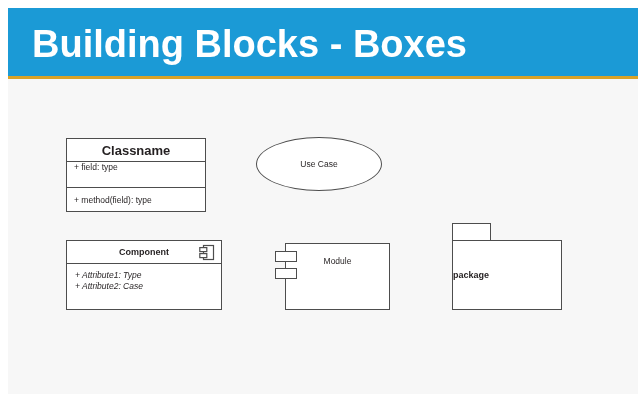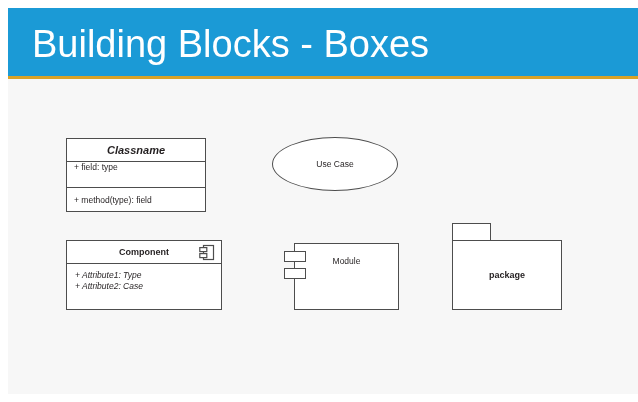--- a/index.html
+++ b/index.html
@@ -35,21 +35,21 @@
     height: 3px;
     background: #d9a227;
   }
   #slide-title {
     position: absolute;
     left: 32px;
     top: 22px;
     font-size: 38px;
     line-height: 44px;
     color: #ffffff;
-    font-weight: normal;
+    font-weight: bold;
     letter-spacing: 0px;
     white-space: nowrap;
   }
   
   #canvas {
     position: absolute;
     left: 8px;
     top: 79px;
     width: 630px;
     height: 315px;
@@ -72,44 +72,43 @@
     box-sizing: border-box;
   }
   #class-name-compartment {
     height: 22px;
     border-bottom: 1.3px solid #4d4d4d;
     display: flex;
     align-items: center;
     justify-content: center;
   }
   #class-name-compartment .label {
-    font-size: 11px;
-    font-weight: bold;
-    color: #231f20;
-    font-style: italic;
+    font-size: 13px;
+    font-weight: bold;
+    color: #231f20;
   }
   #class-fields-compartment {
     height: 26px;
     border-bottom: 1.3px solid #4d4d4d;
     display: flex;
     align-items: flex-start;
     padding-left: 7px;
     box-sizing: border-box;
   }
   #class-methods-compartment {
     height: 24px;
     display: flex;
     align-items: center;
     padding-left: 7px;
     box-sizing: border-box;
   }
   
   #usecase-ellipse {
     position: absolute;
-    left: 272px;
+    left: 256px;
     top: 137px;
     width: 126px;
     height: 54px;
     border: 1.3px solid #4d4d4d;
     border-radius: 50%;
     background: #ffffff;
     box-sizing: border-box;
     display: flex;
     align-items: center;
     justify-content: center;
@@ -148,21 +147,21 @@
   #component-body {
     padding: 6px 0 0 8px;
     font-style: italic;
   }
   #component-body .attr-line {
     display: block;
   }
   
   #module-shape {
     position: absolute;
-    left: 294px;
+    left: 285px;
     top: 243px;
     width: 105px;
     height: 67px;
   }
   #module-body {
     position: absolute;
     left: 0;
     top: 0;
     width: 105px;
     height: 67px;
@@ -211,21 +210,20 @@
     position: absolute;
     left: 0;
     top: 17px;
     width: 110px;
     height: 70px;
     border: 1.3px solid #4d4d4d;
     background: #ffffff;
     box-sizing: border-box;
     display: flex;
     align-items: center;
-    justify-content: center;
   }
   #package-body .label {
     font-size: 9px;
     font-weight: bold;
     color: #231f20;
   }
 </style>
 </head>
 <body>
 
@@ -238,21 +236,21 @@
   <div id="canvas"></div>
 
   <div id="class-box">
     <div id="class-name-compartment">
       <span class="label">Classname</span>
     </div>
     <div id="class-fields-compartment">
       <span class="shape-text">+ field: type</span>
     </div>
     <div id="class-methods-compartment">
-      <span class="shape-text">+ method(type): field</span>
+      <span class="shape-text">+ method(field): type</span>
     </div>
   </div>
 
   <div id="usecase-ellipse">
     <span class="shape-text">Use Case</span>
   </div>
 
   <div id="component-box">
     <div id="component-header">
       <span class="label">Component</span>

